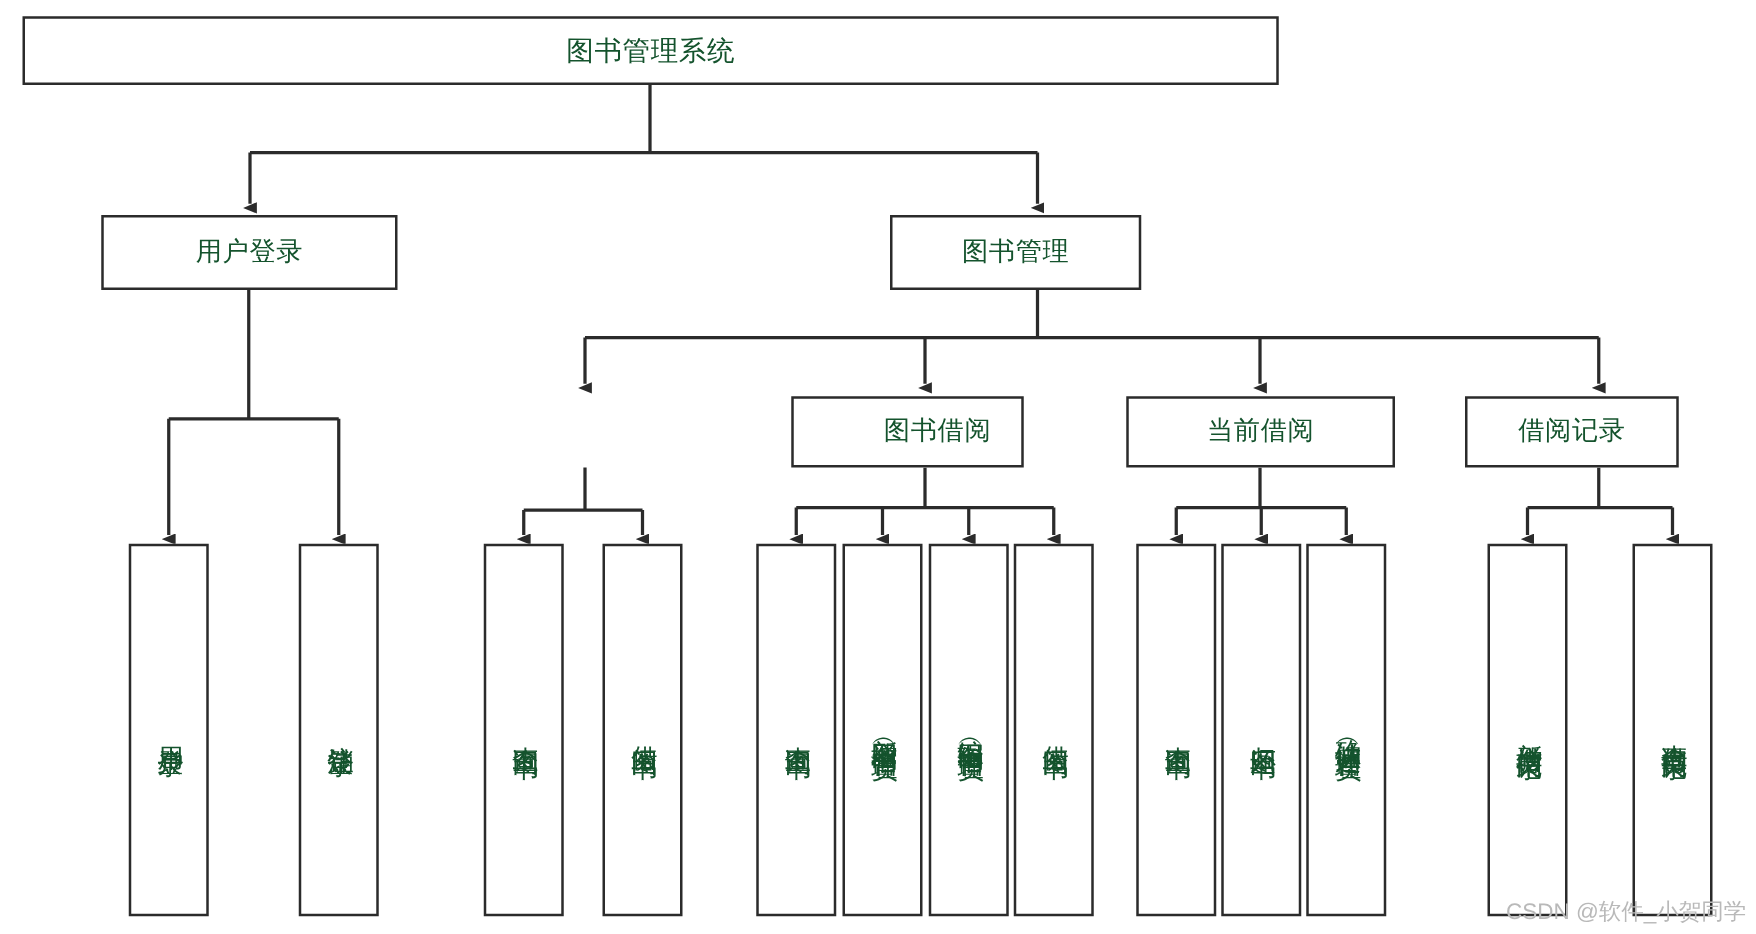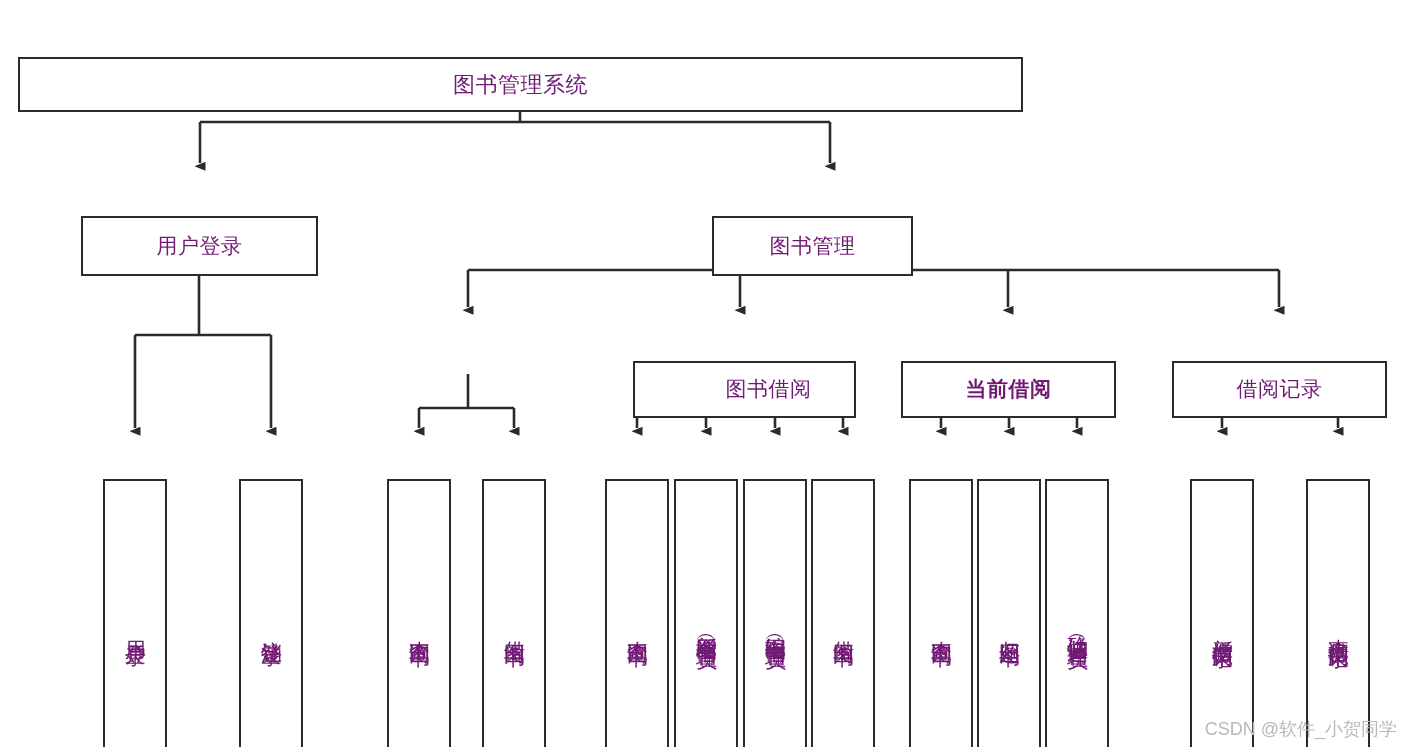--- a/index.html
+++ b/index.html
@@ -27,22 +27,21 @@
   }
   .node {
     position: absolute;
     box-sizing: border-box;
     background: #ffffff;
     border: 2px solid #2b2b2b;
     display: flex;
     align-items: center;
     justify-content: center;
     text-align: center;
-    color: #701a75;
-    margin-top: 44px;
+    color: #14532d;
   }
   .node .label {
     font-size: 21px;
     line-height: 1.05;
     letter-spacing: 0.5px;
     white-space: nowrap;
   }
   .node.leaf {
     align-items: center;
     justify-content: center;
@@ -128,27 +127,27 @@
     <span class="label">图书管理系统</span>
   </div>
 
   <div class="node" style="left:81px; top:172px; width:237px; height:60px;">
     <span class="label">用户登录</span>
   </div>
   <div class="node" style="left:712px; top:172px; width:201px; height:60px;">
     <span class="label">图书管理</span>
   </div>
 
-  <div class="node" style="left:633px; top:317px; width:223px; height:57px;padding-left:48px;">
+  <div class="node" style="left:633px; top:317px; width:186px; height:57px;padding-left:48px;">
     <span class="label">图书借阅</span>
   </div>
-  <div class="node" style="left:901px; top:317px; width:215px; height:57px;font-weight:bold;">
+  <div class="node" style="left:901px; top:317px; width:215px; height:57px;">
     <span class="label">当前借阅</span>
   </div>
-  <div class="node" style="left:1172px; top:317px; width:215px; height:57px;">
+  <div class="node" style="left:1172px; top:317px; width:171px; height:57px;">
     <span class="label">借阅记录</span>
   </div>
 
   <div class="node leaf" style="left:103px; top:435px; width:64px; height:298px;">
     <span class="label">用户登录</span>
   </div>
   <div class="node leaf" style="left:239px; top:435px; width:64px; height:298px;">
     <span class="label">注销登录</span>
   </div>
 

